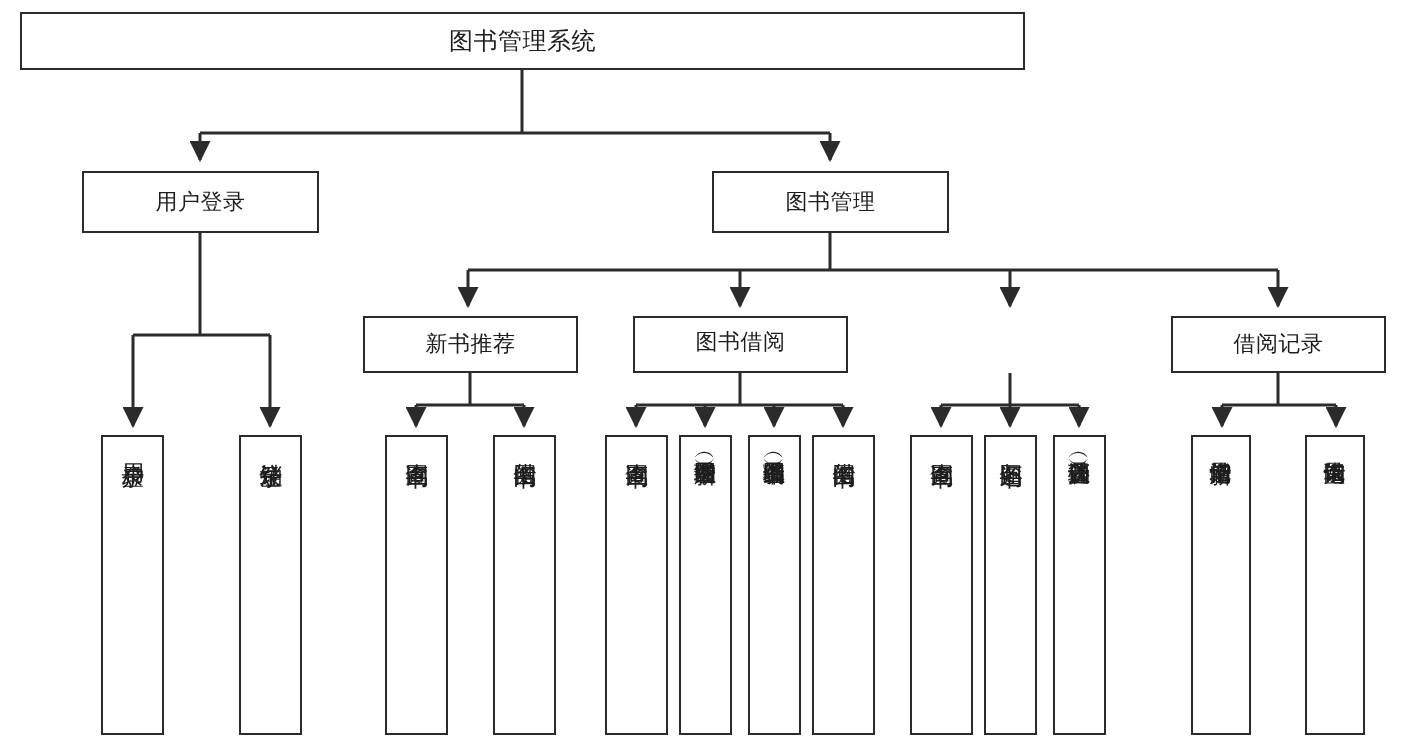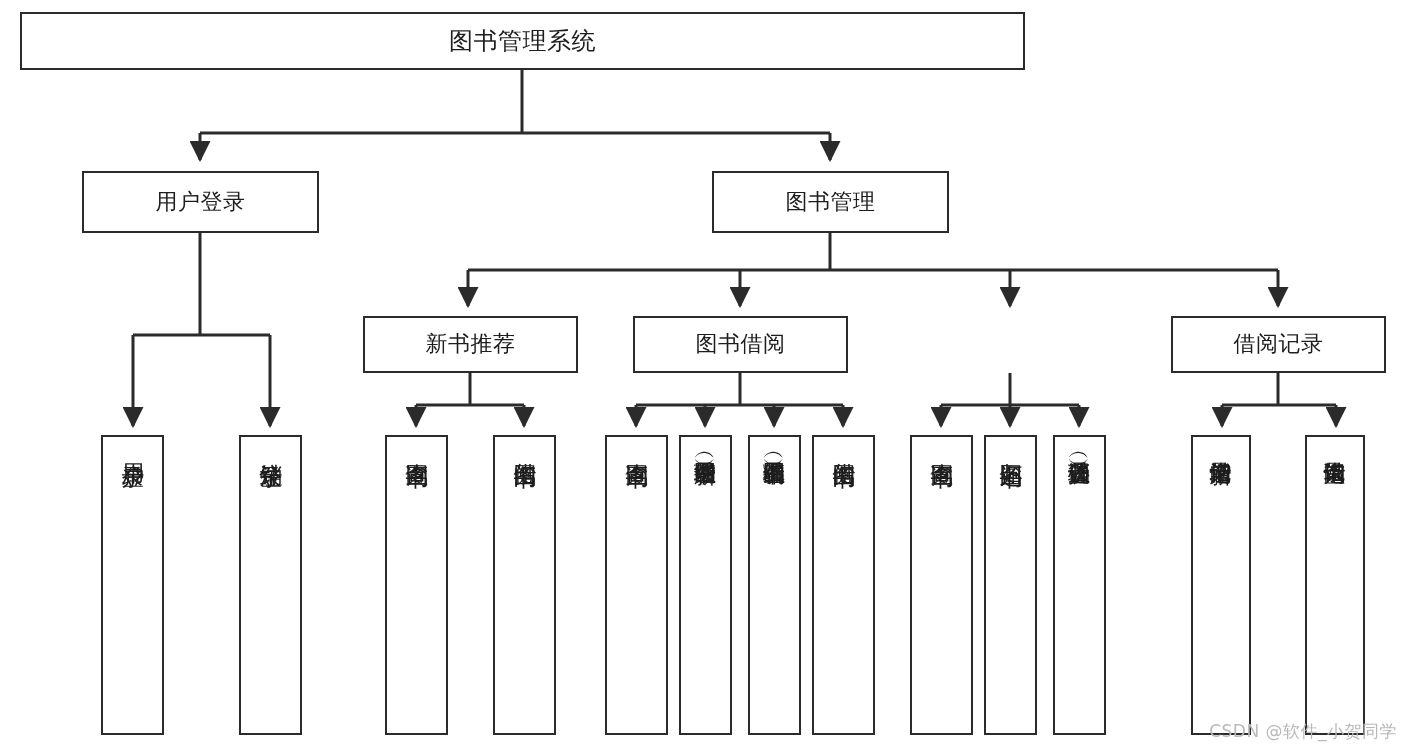--- a/index.html
+++ b/index.html
@@ -144,21 +144,21 @@
   <div class="node horiz" style="left:82px; top:171px; width:237px; height:62px;">
     <span class="node-label">用户登录</span>
   </div>
   <div class="node horiz" style="left:363px; top:316px; width:215px; height:57px;">
     <span class="node-label">新书推荐</span>
   </div>
 
   <div class="node horiz" style="left:712px; top:171px; width:237px; height:62px;">
     <span class="node-label">图书管理</span>
   </div>
-  <div class="node horiz" style="left:633px; top:316px; width:215px; height:57px;">
+  <div class="node horiz" style="left:633px; top:316px; width:215px; height:57px;font-family:Liberation Mono, monospace;">
     <span class="node-label">图书借阅</span>
   </div>
   <div class="node horiz" style="left:1171px; top:316px; width:215px; height:57px;">
     <span class="node-label">借阅记录</span>
   </div>
 
   <div class="node vert" style="left:101px; top:435px; width:63px; height:300px;">
     <span class="node-label">用户登录</span>
   </div>
   <div class="node vert" style="left:239px; top:435px; width:63px; height:300px;">
@@ -195,15 +195,14 @@
     <span class="node-label">确认归还（管理员）</span>
   </div>
 
   <div class="node vert tall-text" style="left:1191px; top:435px; width:60px; height:300px;">
     <span class="node-label">新增借阅记录</span>
   </div>
   <div class="node vert tall-text" style="left:1305px; top:435px; width:60px; height:300px;">
     <span class="node-label">查询借阅记录</span>
   </div>
 
-  <div id="watermark">CSDN @软件_小贺同学</div>
 
 </div>
 
 </body></html>

